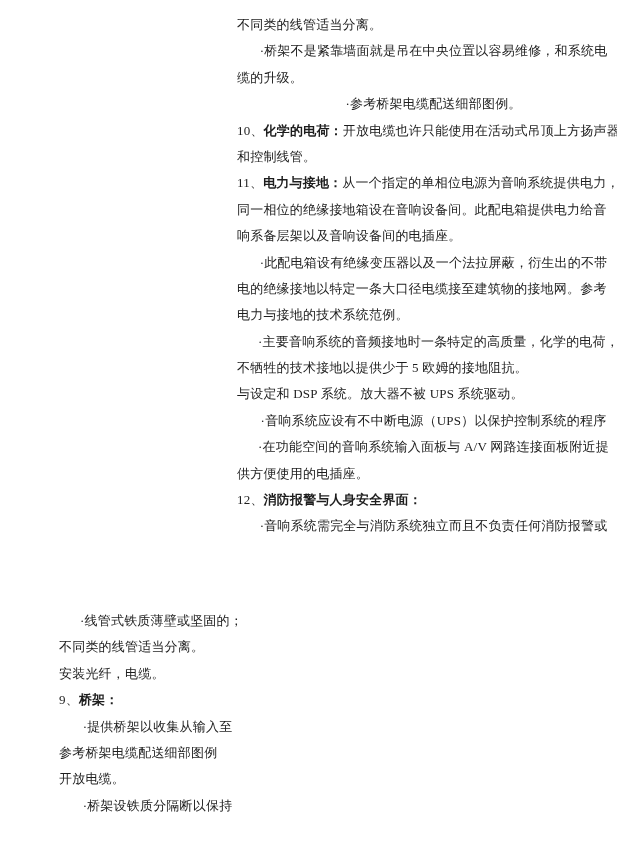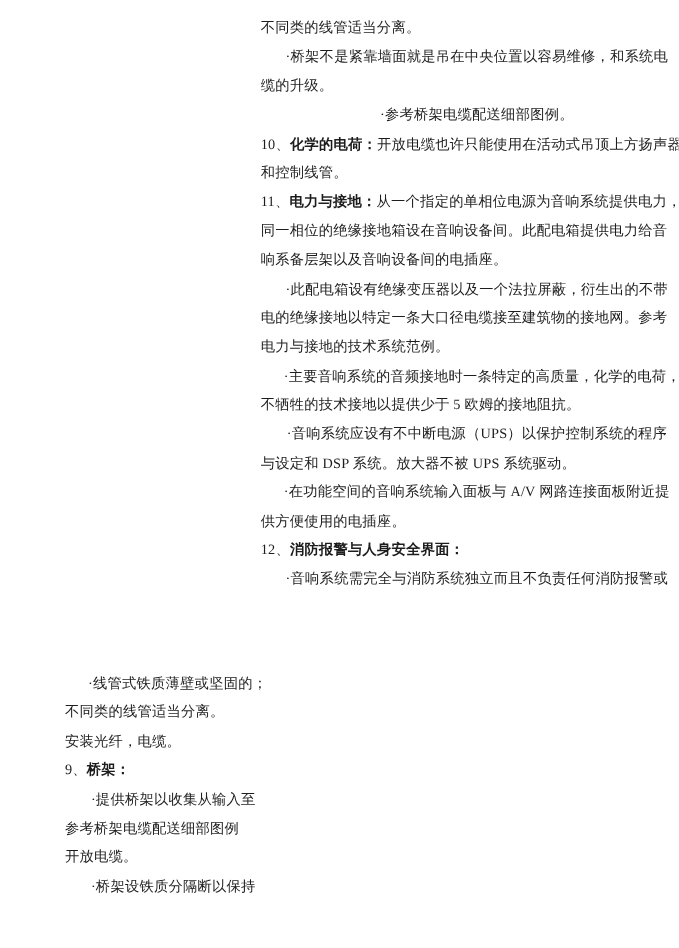--- a/index.html
+++ b/index.html
@@ -56,22 +56,22 @@
       <div class="line"><span>10、</span><span class="b">化学的电荷：</span><span>开放电缆也许只能使用在活动式吊顶上方扬声器</span></div>
       <div class="line"><span>和控制线管。</span></div>
       <div class="line"><span>11、</span><span class="b">电力与接地：</span><span>从一个指定的单相位电源为音响系统提供电力，</span></div>
       <div class="line"><span>同一相位的绝缘接地箱设在音响设备间。此配电箱提供电力给音</span></div>
       <div class="line"><span>响系备层架以及音响设备间的电插座。</span></div>
       <div class="line ind"><span>·此配电箱设有绝缘变压器以及一个法拉屏蔽，衍生出的不带</span></div>
       <div class="line"><span>电的绝缘接地以特定一条大口径电缆接至建筑物的接地网。参考</span></div>
       <div class="line"><span>电力与接地的技术系统范例。</span></div>
       <div class="line ind"><span>·主要音响系统的音频接地时一条特定的高质量，化学的电荷，</span></div>
       <div class="line"><span>不牺牲的技术接地以提供少于 5 欧姆的接地阻抗。</span></div>
+      <div class="line"><span>与设定和 DSP 系统。放大器不被 UPS 系统驱动。</span></div>
       <div class="line ind"><span>·音响系统应设有不中断电源（UPS）以保护控制系统的程序</span></div>
-      <div class="line"><span>与设定和 DSP 系统。放大器不被 UPS 系统驱动。</span></div>
       <div class="line ind"><span>·在功能空间的音响系统输入面板与 A/V 网路连接面板附近提</span></div>
       <div class="line"><span>供方便使用的电插座。</span></div>
       <div class="line"><span>12、</span><span class="b">消防报警与人身安全界面：</span></div>
       <div class="line ind"><span>·音响系统需完全与消防系统独立而且不负责任何消防报警或</span></div>
     </div>
   <div class="col col-left">
       <div class="line ind"><span>·线管式铁质薄壁或坚固的；</span></div>
       <div class="line"><span>不同类的线管适当分离。</span></div>
       <div class="line"><span>安装光纤，电缆。</span></div>
       <div class="line"><span>9、</span><span class="b">桥架：</span></div>

